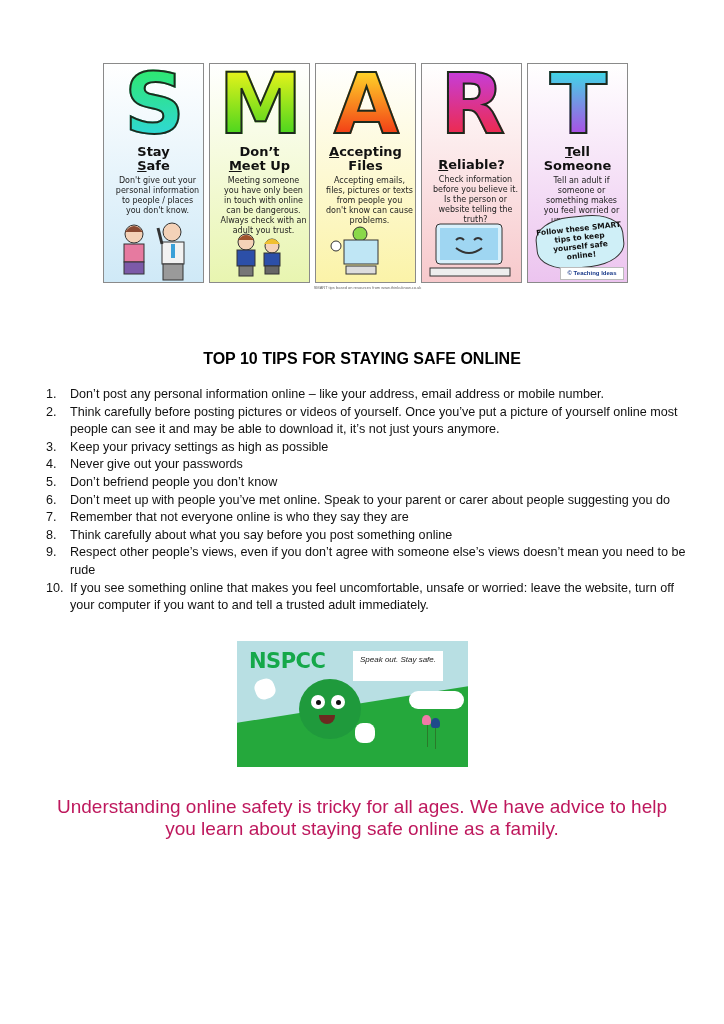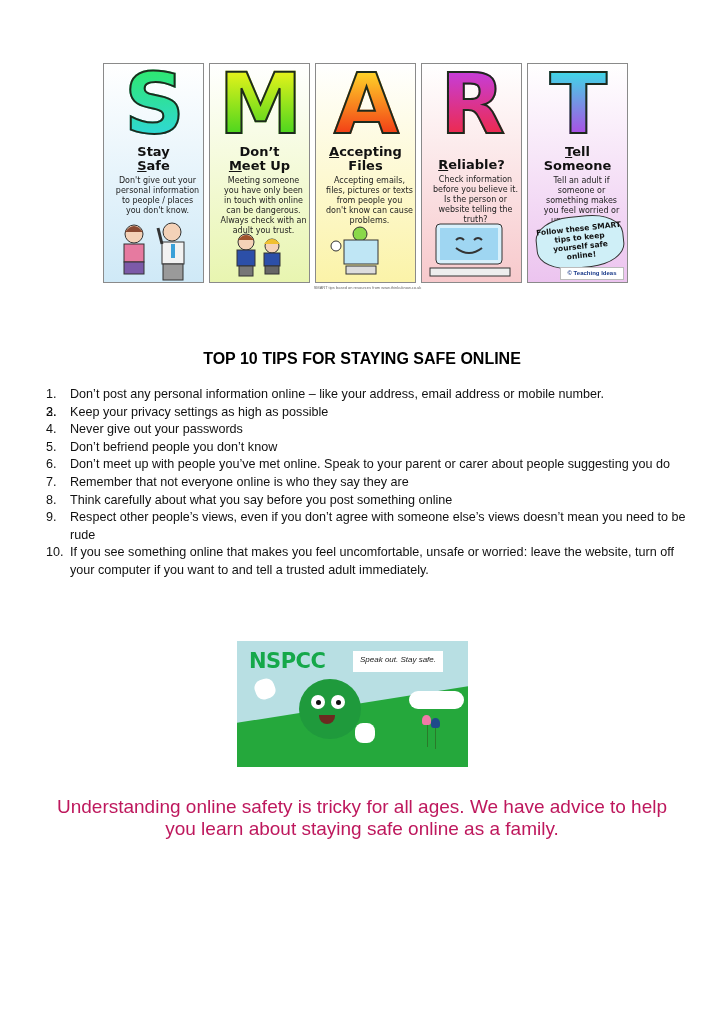--- a/index.html
+++ b/index.html
@@ -62,21 +62,21 @@
   .tips li {
     position: relative; padding-left: 24px; font-family: "Liberation Sans", sans-serif;
     font-size: 12.6px; line-height: 17.6px; color: #111;
   }
   .tips li .num { position: absolute; left: 0; top: 0; }
   
   .nspcc { position: absolute; left: 237px; top: 641px; width: 231px; height: 126px;
     background: #b8dfe3; overflow: hidden; }
   .nspcc .logo { position: absolute; left: 12px; top: 8px; font-family: "DejaVu Sans", sans-serif;
     font-weight: bold; font-size: 21px; color: #15a84a; letter-spacing: -0.5px; }
-  .nspcc .tagline { position: absolute; left: 116px; top: 10px; width: 90px; height: 21px; background: #fff;
+  .nspcc .tagline { position: absolute; left: 116px; top: 10px; width: 90px; height: 30px; background: #fff;
     font-size: 8px; line-height: 17px; text-align: center; color: #222; font-style: italic; }
   .nspcc .hill { position: absolute; left: -20px; right: -20px; top: 85px; height: 80px; background: #25a83c;
     transform: rotate(-9deg); transform-origin: left top; }
   .nspcc .bubble { position: absolute; left: 62px; top: 38px; width: 62px; height: 60px; border-radius: 50%;
     background: #1f9a3c; }
   .nspcc .eye { position: absolute; width: 14px; height: 14px; background: #fff; border-radius: 50%; top: 16px; }
   .nspcc .eye::after { content: ""; position: absolute; width: 5px; height: 5px; background: #111;
     border-radius: 50%; left: 5px; top: 5px; }
   .nspcc .mouth { position: absolute; left: 20px; top: 36px; width: 16px; height: 9px; background: #6b2a20;
     border-radius: 0 0 10px 10px; }
@@ -183,21 +183,21 @@
     <div class="burst">Follow these SMART tips to keep yourself safe online!</div>
     <div class="tm-logo">© Teaching Ideas</div>
   </div>
   <div class="caption">SMART tips based on resources from www.thinkuknow.co.uk</div>
 </div>
 
 <div class="title">TOP 10 TIPS FOR STAYING SAFE ONLINE</div>
 
 <ol class="tips">
   <li><span class="num">1.</span><span>Don’t post any personal information online – like your address, email address or mobile number.</span></li>
-  <li><span class="num">2.</span></li>
+  <li><span class="num">2.</span><span>Think carefully before posting pictures or videos of yourself. Once you’ve put a picture of yourself online most people can see it and may be able to download it, it’s not just yours anymore.</span></li>
   <li><span class="num">3.</span><span>Keep your privacy settings as high as possible</span></li>
   <li><span class="num">4.</span><span>Never give out your passwords</span></li>
   <li><span class="num">5.</span><span>Don’t befriend people you don’t know</span></li>
   <li><span class="num">6.</span><span>Don’t meet up with people you’ve met online. Speak to your parent or carer about people suggesting you do</span></li>
   <li><span class="num">7.</span><span>Remember that not everyone online is who they say they are</span></li>
   <li><span class="num">8.</span><span>Think carefully about what you say before you post something online</span></li>
   <li><span class="num">9.</span><span>Respect other people’s views, even if you don’t agree with someone else’s views doesn’t mean you need to be rude</span></li>
   <li><span class="num">10.</span><span>If you see something online that makes you feel uncomfortable, unsafe or worried: leave the website, turn off your computer if you want to and tell a trusted adult immediately.</span></li>
 </ol>
 

